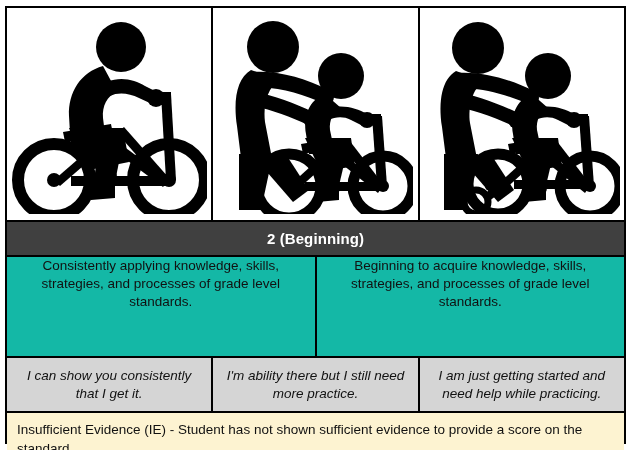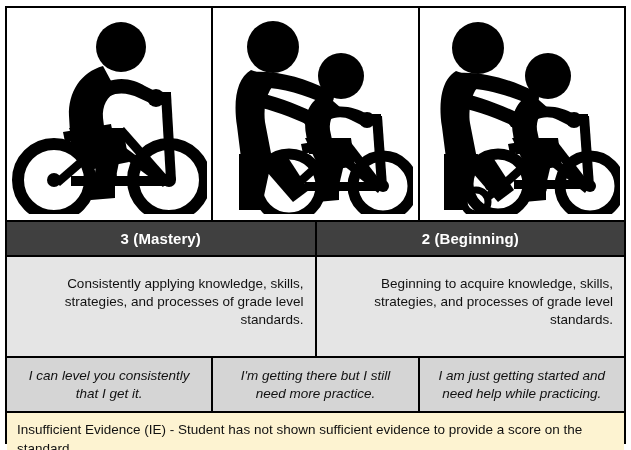--- a/index.html
+++ b/index.html
@@ -69,26 +69,26 @@
 
   
   .desc-row {
     display: flex;
     height: 99px;
     flex: 0 0 99px;
     border-top: 2px solid #000000;
   }
   .desc-cell {
     flex: 1 1 0;
-    background: #e5e5e5;
+    background: #14b8a6;
     color: #111111;
     font-size: 13.5px;
     line-height: 1.32;
-    text-align: right;
-    padding: 18px 11px 0 11px;
+    text-align: center;
+    padding: 0 11px 0 11px;
     box-sizing: border-box;
     border-right: 2px solid #000000;
   }
   .desc-cell:last-child { border-right: none; }
 
   
   .quote-row {
     display: flex;
     height: 53px;
     flex: 0 0 53px;
@@ -269,32 +269,31 @@
             <path d="M84 130 L120 124 L122 133 L86 140 Z"></path>
             <circle cx="116" cy="174" r="7"></circle>
           </g>
         </svg>
       </span>
     </div>
 
   </div>
 
   <div class="head-row">
-    <div class="head-cell">3 (Mastery)</div>
     <div class="head-cell">2 (Beginning)</div>
   </div>
 
   <div class="desc-row">
     <div class="desc-cell">Consistently applying knowledge, skills, strategies, and processes of grade level standards.</div>
     <div class="desc-cell">Beginning to acquire knowledge, skills, strategies, and processes of grade level standards.</div>
   </div>
 
   <div class="quote-row">
-    <div class="quote-cell">I can level you consistently that I get it.</div>
-    <div class="quote-cell">I'm getting there but I still need more practice.</div>
+    <div class="quote-cell">I can show you consistently that I get it.</div>
+    <div class="quote-cell">I'm ability there but I still need more practice.</div>
     <div class="quote-cell">I am just getting started and need help while practicing.</div>
   </div>
 
   <div class="foot-row">
     <b>Insufficient Evidence (IE)</b><span> - Student has not shown sufficient evidence to provide a score on the standard.</span>
   </div>
 
 </div>
 
 </body></html>

